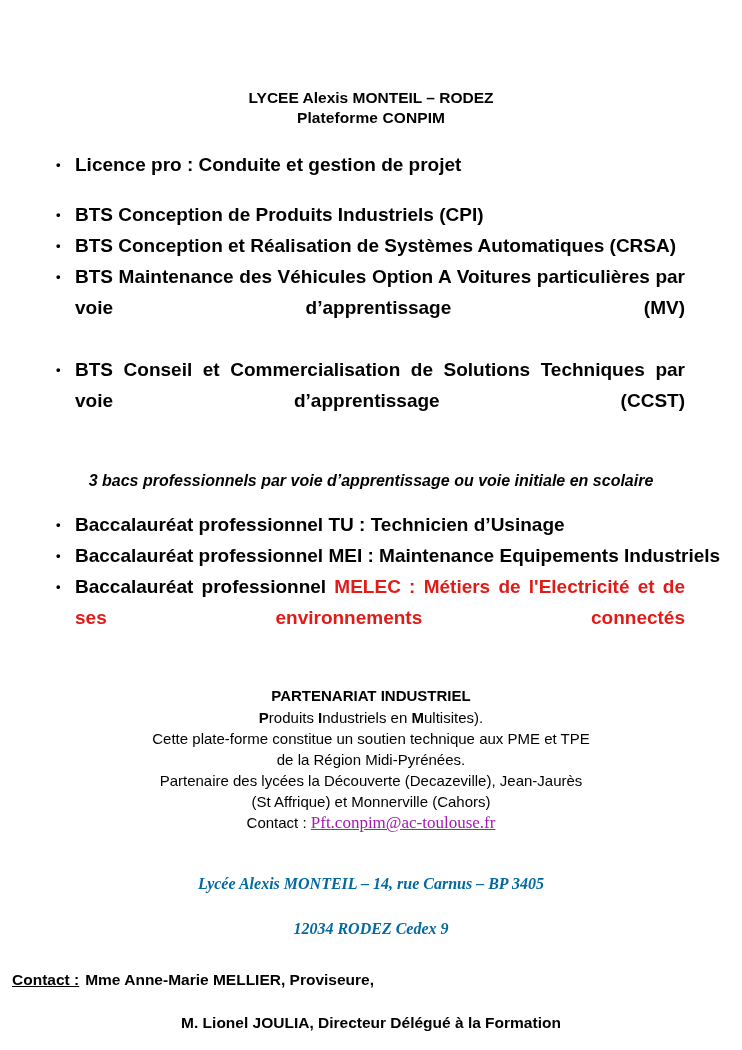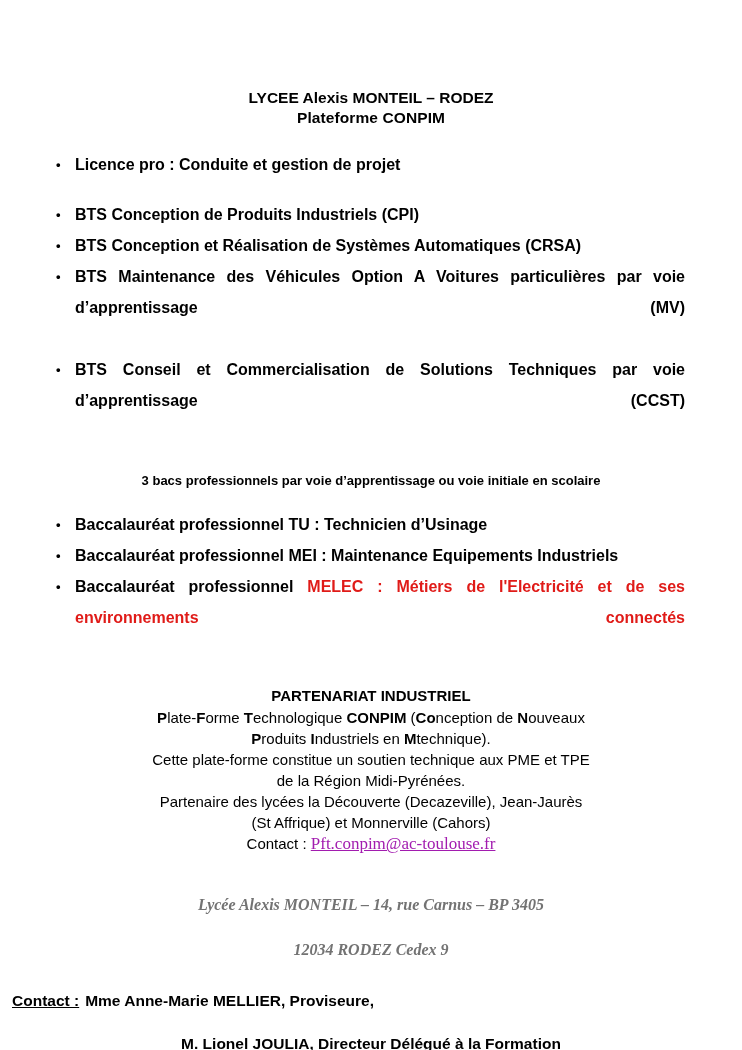--- a/index.html
+++ b/index.html
@@ -39,21 +39,21 @@
   
   .bullet-list {
     margin: 0;
     padding: 0;
     list-style: none;
   }
   .bullet-item {
     position: relative;
     padding-left: 63px;
     font-weight: bold;
-    font-size: 16px;
+    font-size: 19px;
     line-height: 31px;
     color: #000;
   }
   .bullet-item::before {
     content: "\2022";
     position: absolute;
     left: 44px;
     top: 0;
     font-size: 13px;
     line-height: 31px;
@@ -71,22 +71,23 @@
     content: "";
     display: inline-block;
     width: 100%;
   }
 
   .group-primary { margin-top: 22px; }
   .group-primary .bullet-item:first-child { margin-bottom: 19px; }
 
   
   .sub-heading {
-    font-weight: bold;
-    font-size: 13px;
+    font-style: italic;
+    font-weight: bold;
+    font-size: 16px;
     line-height: 20px;
     text-align: center;
     margin-top: 24px;
     padding: 0 22px 0 22px;
   }
 
   .group-bacs { margin-top: 18px; }
 
   .melec { color: #E01B18; }
 
@@ -108,21 +109,21 @@
   .mail-serif {
     font-family: "Liberation Serif", "DejaVu Serif", serif;
     color: #a21caf;
     text-decoration: underline;
     font-size: 17px;
   }
 
   
   .address-block {
     text-align: center;
-    color: #737373;
+    color: #0369a1;
     font-family: "Liberation Serif", "DejaVu Serif", serif;
     font-weight: bold;
     font-style: italic;
     font-size: 16px;
     margin-top: 40px;
   }
   .address-line-1 { line-height: 22px; }
   .address-line-2 { line-height: 22px; margin-top: 23px; }
 
   
@@ -182,22 +183,21 @@
     <li class="bullet-item">
       <span>Baccalauréat professionnel MEI : Maintenance Equipements Industriels</span>
     </li>
     <li class="bullet-item justify">
       <span class="just-inner"><span>Baccalauréat professionnel </span><span class="melec">MELEC : Métiers de l'Electricité et de ses environnements connectés</span></span>
     </li>
   </ul>
 
   <div class="partner-block">
     <div class="partner-title">PARTENARIAT INDUSTRIEL</div>
-    <div class="partner-line"><b>P</b><span>late-</span><b>F</b><span>orme </span><b>T</b><span>echnologique </span><b>CONPIM</b><span> (</span><b>Co</b><span>nception de </span><b>N</b><span>ouveaux</span></div>
-    <div class="partner-line"><b>P</b><span>roduits </span><b>I</b><span>ndustriels en </span><b>M</b><span>technique).</span></div>
+    <div class="partner-line"><b>P</b><span>roduits </span><b>I</b><span>ndustriels en </span><b>M</b><span>ultisites).</span></div>
     <div class="partner-line">Cette plate-forme constitue un soutien technique aux PME et TPE</div>
     <div class="partner-line">de la Région Midi-Pyrénées.</div>
     <div class="partner-line">Partenaire des lycées la Découverte (Decazeville), Jean-Jaurès</div>
     <div class="partner-line">(St Affrique) et Monnerville (Cahors)</div>
     <div class="partner-line"><span>Contact : </span><a class="mail-serif" href="#">Pft.conpim@ac-toulouse.fr</a></div>
   </div>
 
   <div class="address-block">
     <div class="address-line-1">Lycée Alexis MONTEIL – 14, rue Carnus – BP 3405</div>
     <div class="address-line-2">12034 RODEZ Cedex 9</div>

